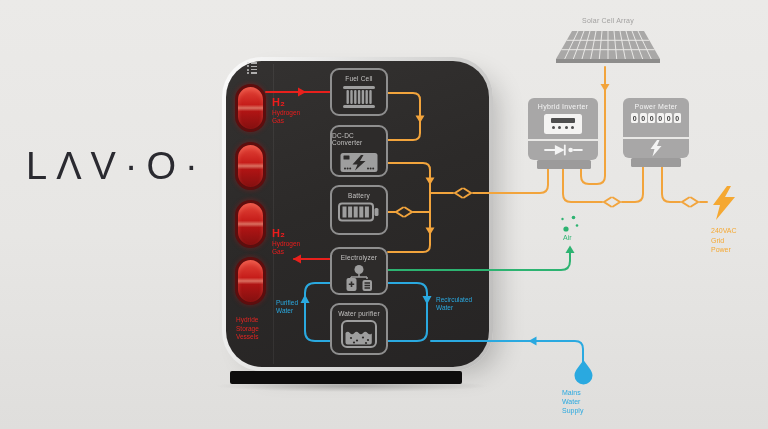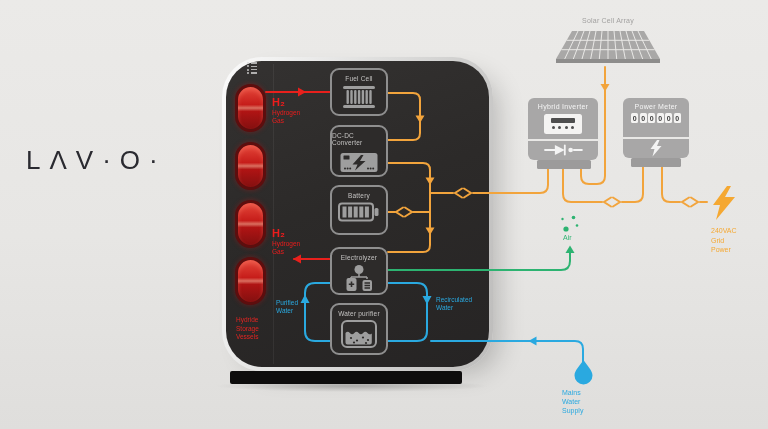--- a/index.html
+++ b/index.html
@@ -3,21 +3,21 @@
 <meta charset="utf-8">
 <style>
   html,body{margin:0;padding:0;background:#d8d7d6;}
   .canvas{position:relative;width:768px;height:429px;overflow:hidden;
     background:linear-gradient(180deg,#ebeae8 0%,#e7e6e4 55%,#dfdedc 100%);
     font-family:"Liberation Sans",sans-serif;}
   .abs{position:absolute;}
   .ml{white-space:pre-line;}
 
   
-  .logo{left:26px;top:145px;font-size:26px;font-weight:400;color:#2a2a30;letter-spacing:9px;}
+  .logo{left:26px;top:145px;font-size:38px;font-weight:400;color:#2a2a30;letter-spacing:9px;}
   .tagline{left:28px;top:212px;font-size:23px;line-height:27px;color:#3d3c3c;}
 
   
   .shell{left:222px;top:57px;width:271px;height:314px;border-radius:40px;
     background:linear-gradient(105deg,#fbfbfb 0%,#dededd 45%,#bdbcbb 100%);
     box-shadow:14px 10px 26px -8px rgba(0,0,0,0.20);}
   .face{left:226px;top:61px;width:263px;height:306px;border-radius:36px;
     background:linear-gradient(160deg,#343231 0%,#2c2a29 45%,#262424 100%);}
   .face-seam{left:273px;top:64px;width:1px;height:300px;background:rgba(255,255,255,0.06);}
   .stand{left:230px;top:371px;width:232px;height:13px;background:#0e0d0d;border-radius:2px;}

